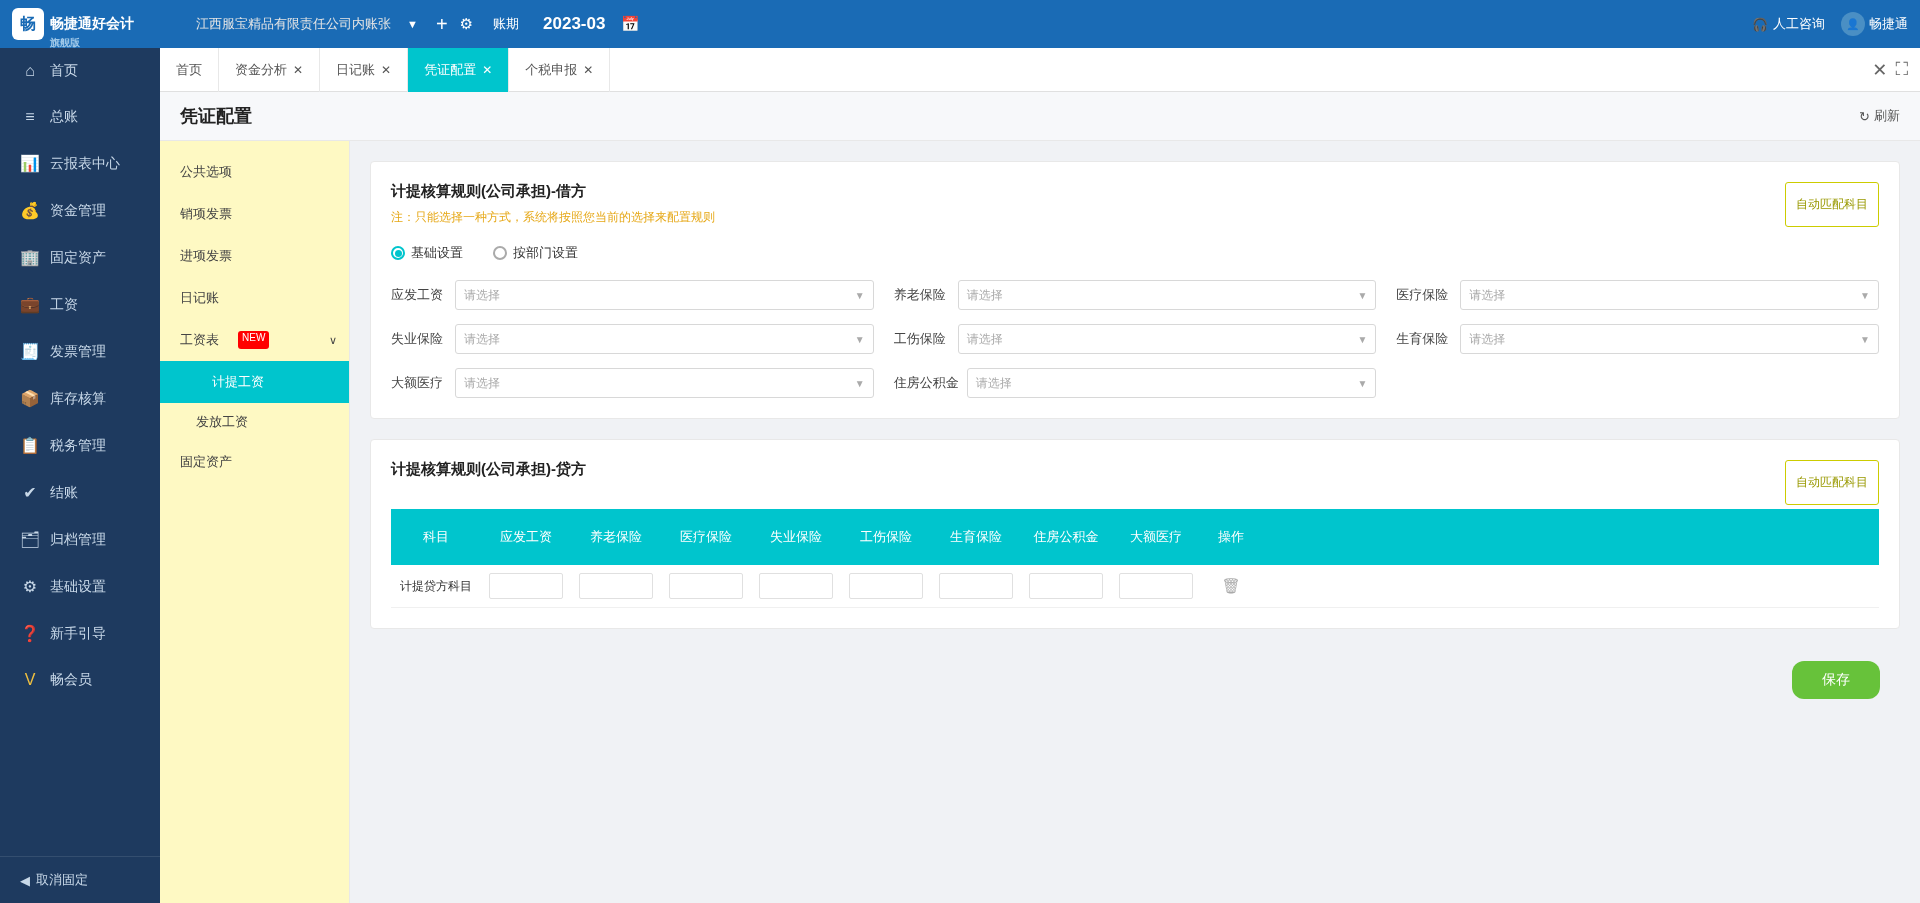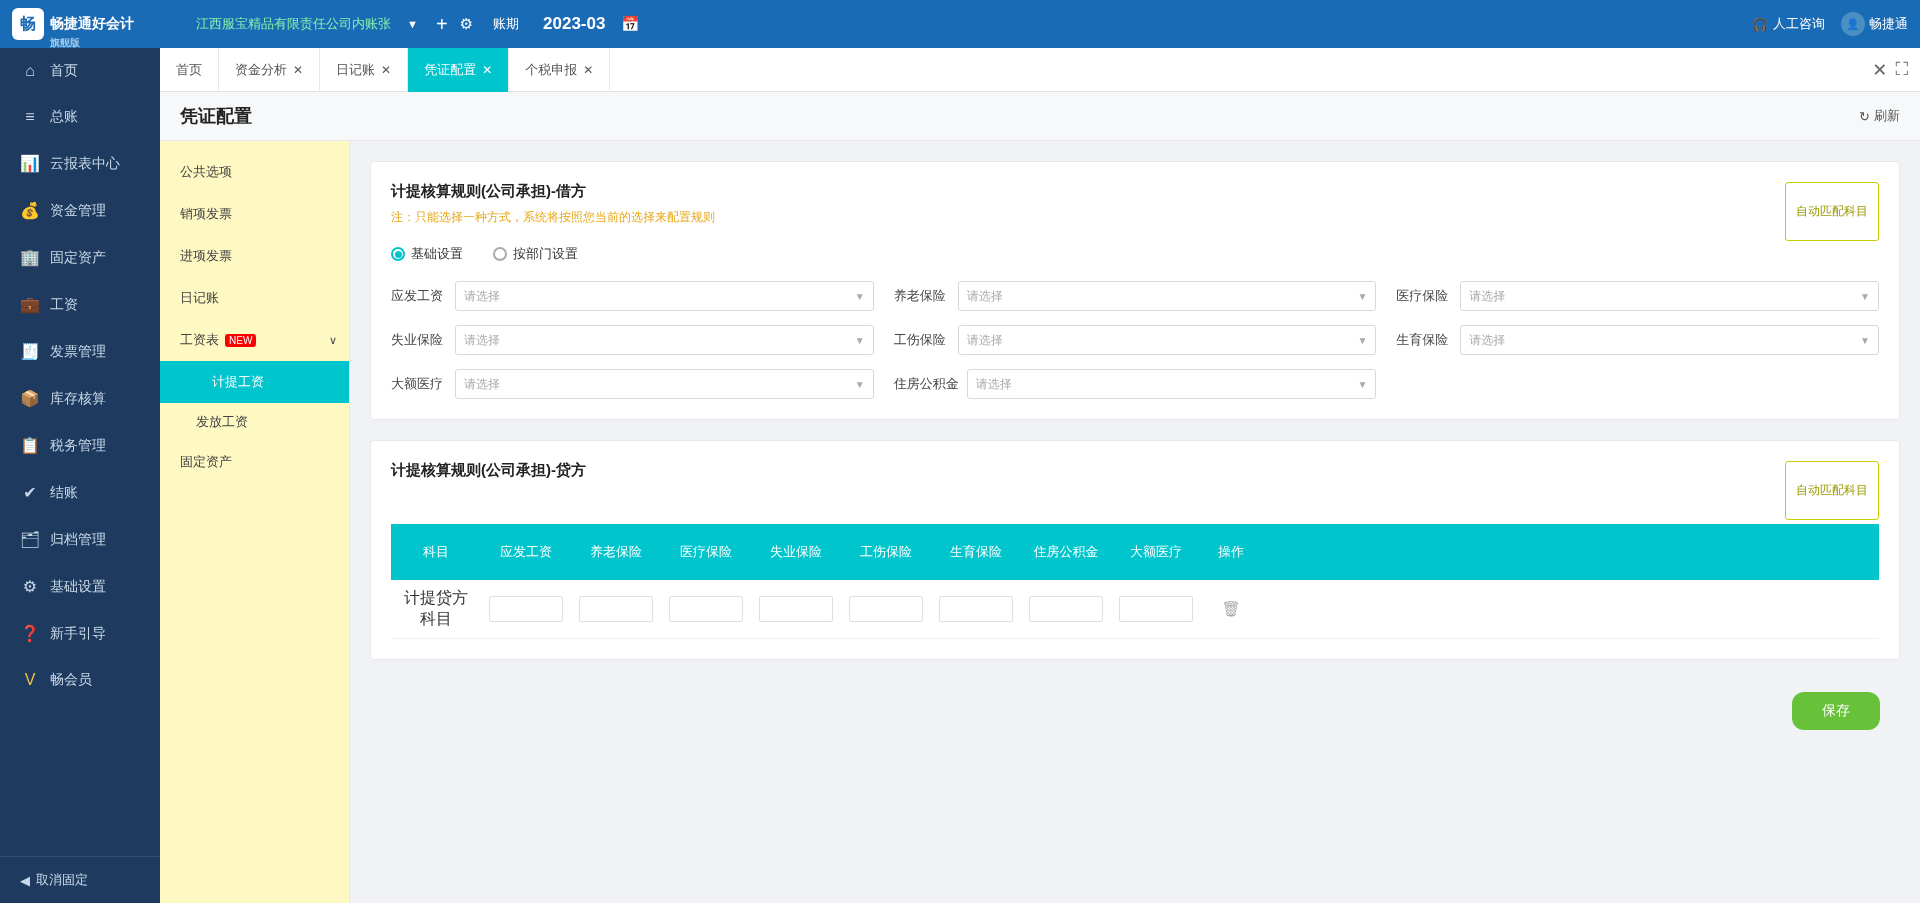--- a/index.html
+++ b/index.html
@@ -61,21 +61,21 @@
     .radio-empty { width: 14px; height: 14px; border-radius: 50%; border: 2px solid #aaa; }
 
     
     .form-grid { display: grid; grid-template-columns: repeat(3, 1fr); gap: 14px 20px; }
     .form-field { display: flex; align-items: center; gap: 8px; }
     .form-label { font-size: 13px; color: #444; white-space: nowrap; min-width: 56px; }
     .form-select { flex: 1; height: 30px; border: 1px solid #d8d8d8; border-radius: 3px; padding: 12px 8px; font-size: 12px; color: #aaa; display: flex; align-items: center; justify-content: space-between; cursor: pointer; background: #fff; }
     .form-select .sel-arrow { color: #aaa; font-size: 10px; }
 
     
-    .auto-match-btn { background: #fff; border: 1px solid #cccc00; color: #999900; font-size: 12px; padding: 20px 10px; border-radius: 3px; cursor: pointer; white-space: nowrap; }
+    .auto-match-btn { background: #fff; border: 1px solid #cccc00; color: #999900; font-size: 12px; padding: 13px 10px; border-radius: 3px; cursor: pointer; white-space: nowrap; }
 
     
     .table-header-row { display: flex; background: #00c5cd; color: white; font-size: 13px; }
     .table-header-cell { padding: 19px 8px; text-align: center; font-weight: normal; flex-shrink: 0; }
     .table-data-row { display: flex; background: #fff; border-bottom: 1px solid #f0f0f0; }
     .table-data-cell { padding: 8px 8px; text-align: center; flex-shrink: 0; display: flex; align-items: center; justify-content: center; }
     .table-input { width: 100%; height: 26px; border: 1px solid #e0e0e0; border-radius: 2px; font-size: 12px; padding: 0 4px; outline: none; }
     .col-subject { width: 90px; }
     .col-wage { width: 90px; }
     .col-pension { width: 90px; }
@@ -106,21 +106,21 @@
 
 <div class="topbar">
   <div class="topbar-logo" style="position:relative;">
     <div class="logo-icon">
       <span style="color:#1a6bb5;font-size:16px;font-weight:bold;">畅</span>
     </div>
     <span style="color:white;font-size:14px;font-weight:bold;">畅捷通好会计</span>
     <span style="color:#a0c8e8;font-size:10px;position:absolute;bottom:-10px;left:38px;">旗舰版</span>
   </div>
   <span style="width:30px;"></span>
-  <span style="color:#86efac;font-size:13px;margin-left:8px;">江西服宝精品有限责任公司内账张</span>
+  <span style="color:#e5e5e5;font-size:13px;margin-left:8px;">江西服宝精品有限责任公司内账张</span>
   <span style="color:white;font-size:11px;cursor:pointer;margin-left:4px;">▼</span>
   <span style="color:white;font-size:20px;cursor:pointer;margin-left:6px;">+</span>
   <span style="color:white;font-size:15px;cursor:pointer;">⚙</span>
   <span style="color:white;font-size:13px;margin-left:8px;">账期</span>
   <span style="color:white;font-weight:bold;font-size:17px;margin-left:12px;">2023-03</span>
   <span style="color:#7dd3f0;font-size:15px;cursor:pointer;margin-left:4px;">📅</span>
   <div class="topbar-right">
     <div style="display:flex;align-items:center;gap:4px;color:white;font-size:13px;cursor:pointer;">
       <span>🎧</span>
       <span>人工咨询</span>
@@ -233,21 +233,21 @@
       </div>
     </div>
 
     <div class="inner-layout">
 
       <div class="left-nav">
         <div class="left-nav-item">公共选项</div>
         <div class="left-nav-item">销项发票</div>
         <div class="left-nav-item">进项发票</div>
         <div class="left-nav-item">日记账</div>
-        <div class="left-nav-item" style="display:flex;align-items:center;">
+        <div class="left-nav-item" style="display:flex;gap:13px;">
           <span>工资表</span>
           <span class="new-badge" style="background:red;color:white;font-size:10px;padding:1px 4px;border-radius:3px;margin-left:6px;">NEW</span>
           <span class="nav-arrow" style="position:absolute;right:12px;">∨</span>
         </div>
         <div class="left-nav-item active" style="padding-left:52px;">计提工资</div>
         <div class="left-nav-sub" style="padding-left:36px;">发放工资</div>
         <div class="left-nav-item">固定资产</div>
       </div>
 
       <div class="right-scroll">
@@ -352,21 +352,21 @@
                   <div class="table-header-cell col-medical">医疗保险</div>
                   <div class="table-header-cell col-unemployment">失业保险</div>
                   <div class="table-header-cell col-work-injury">工伤保险</div>
                   <div class="table-header-cell col-maternity">生育保险</div>
                   <div class="table-header-cell col-housing">住房公积金</div>
                   <div class="table-header-cell col-big-medical">大额医疗</div>
                   <div class="table-header-cell col-operation">操作</div>
                 </div>
 
                 <div class="table-data-row">
-                  <div class="table-data-cell col-subject" style="font-size:16px;color:#333;">计提贷方科目</div>
+                  <div class="table-data-cell col-subject" style="font-size:12px;color:#333;text-align:right;">计提贷方科目</div>
                   <div class="table-data-cell col-wage">
                     <input class="table-input" type="text" value="" style="">
                   </div>
                   <div class="table-data-cell col-pension">
                     <input class="table-input" type="text" value="" style="">
                   </div>
                   <div class="table-data-cell col-medical">
                     <input class="table-input" type="text" value="" style="">
                   </div>
                   <div class="table-data-cell col-unemployment">

